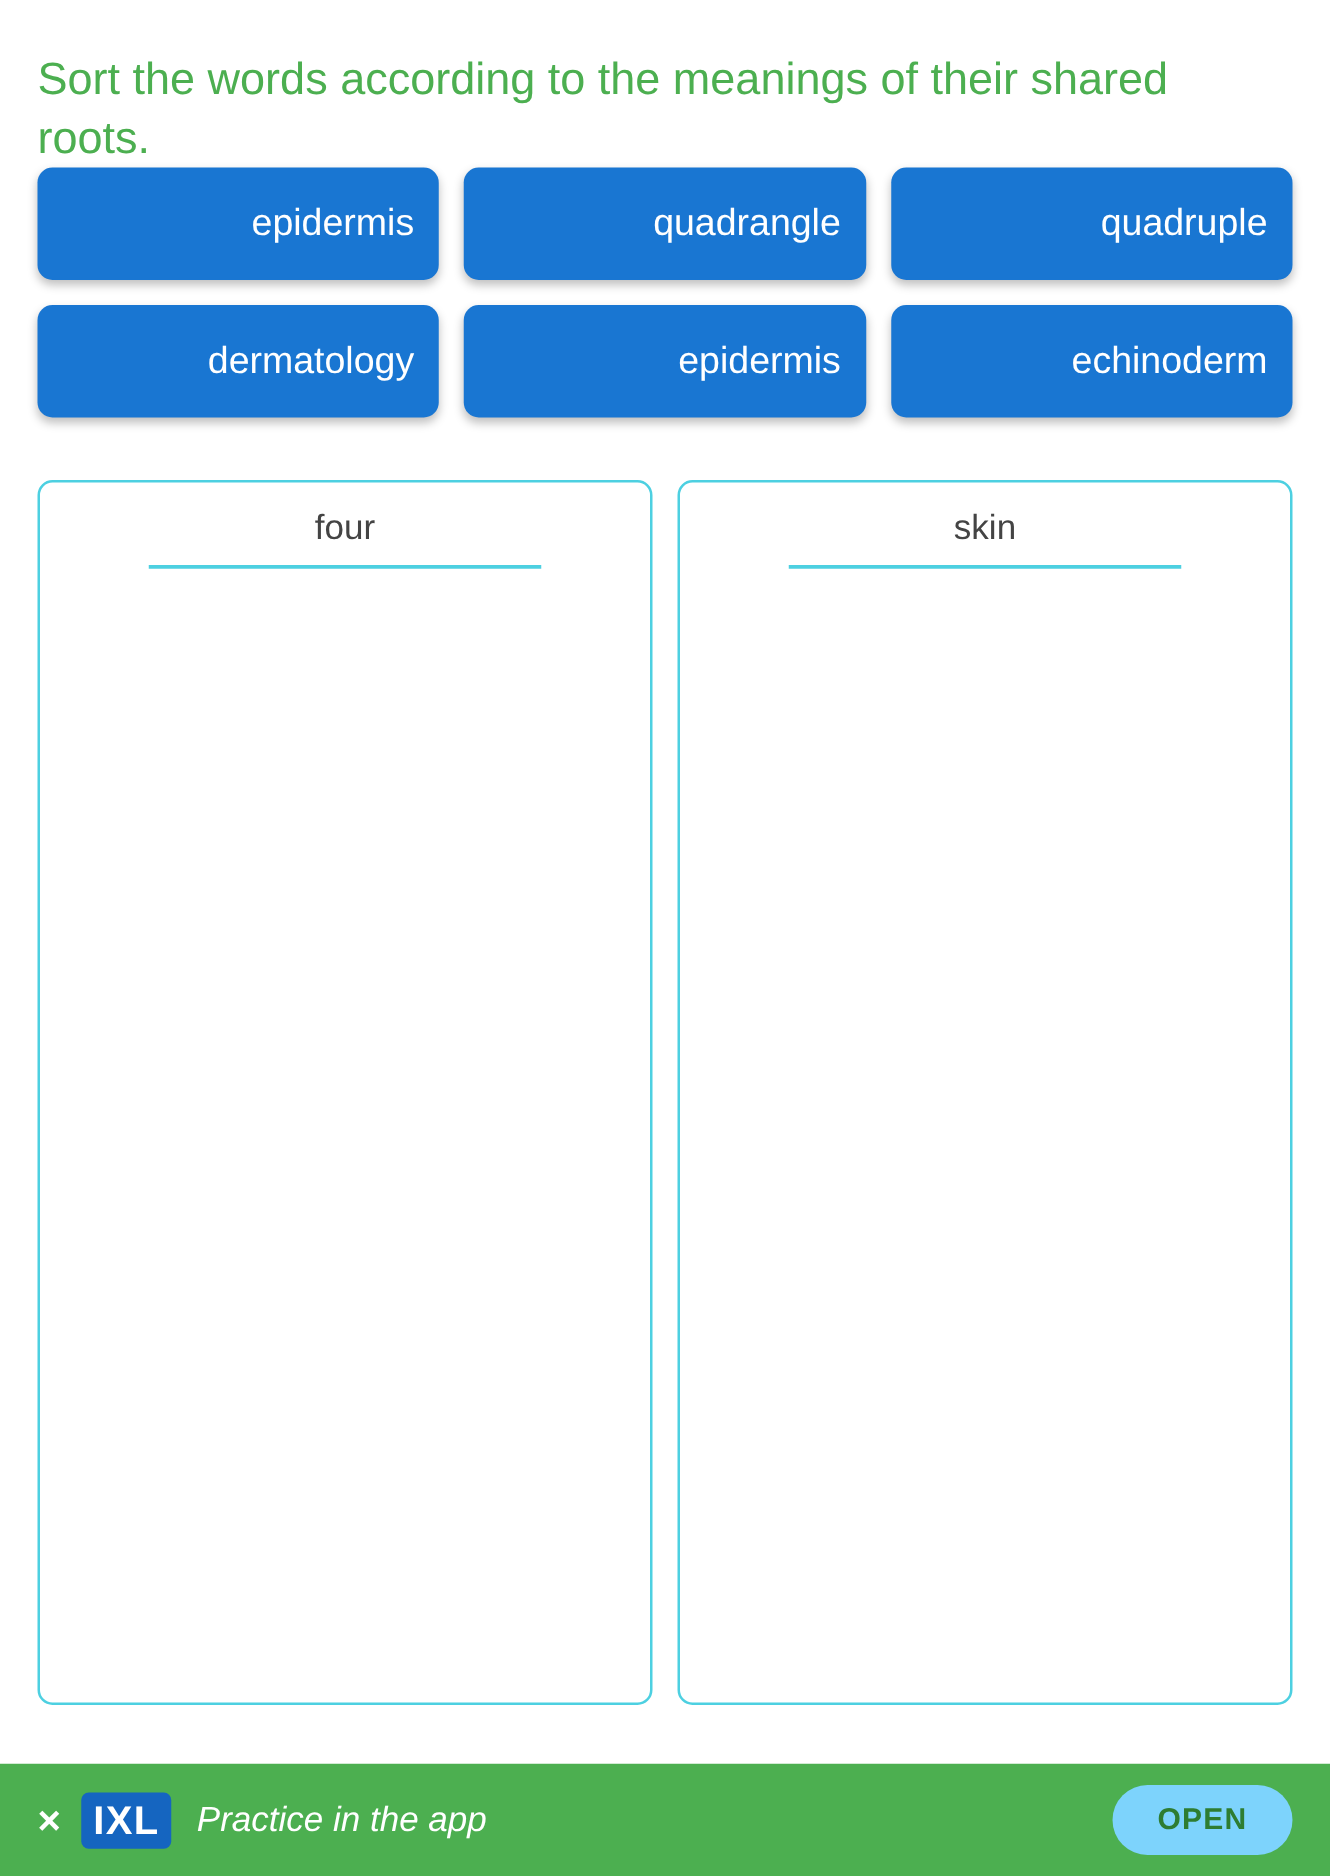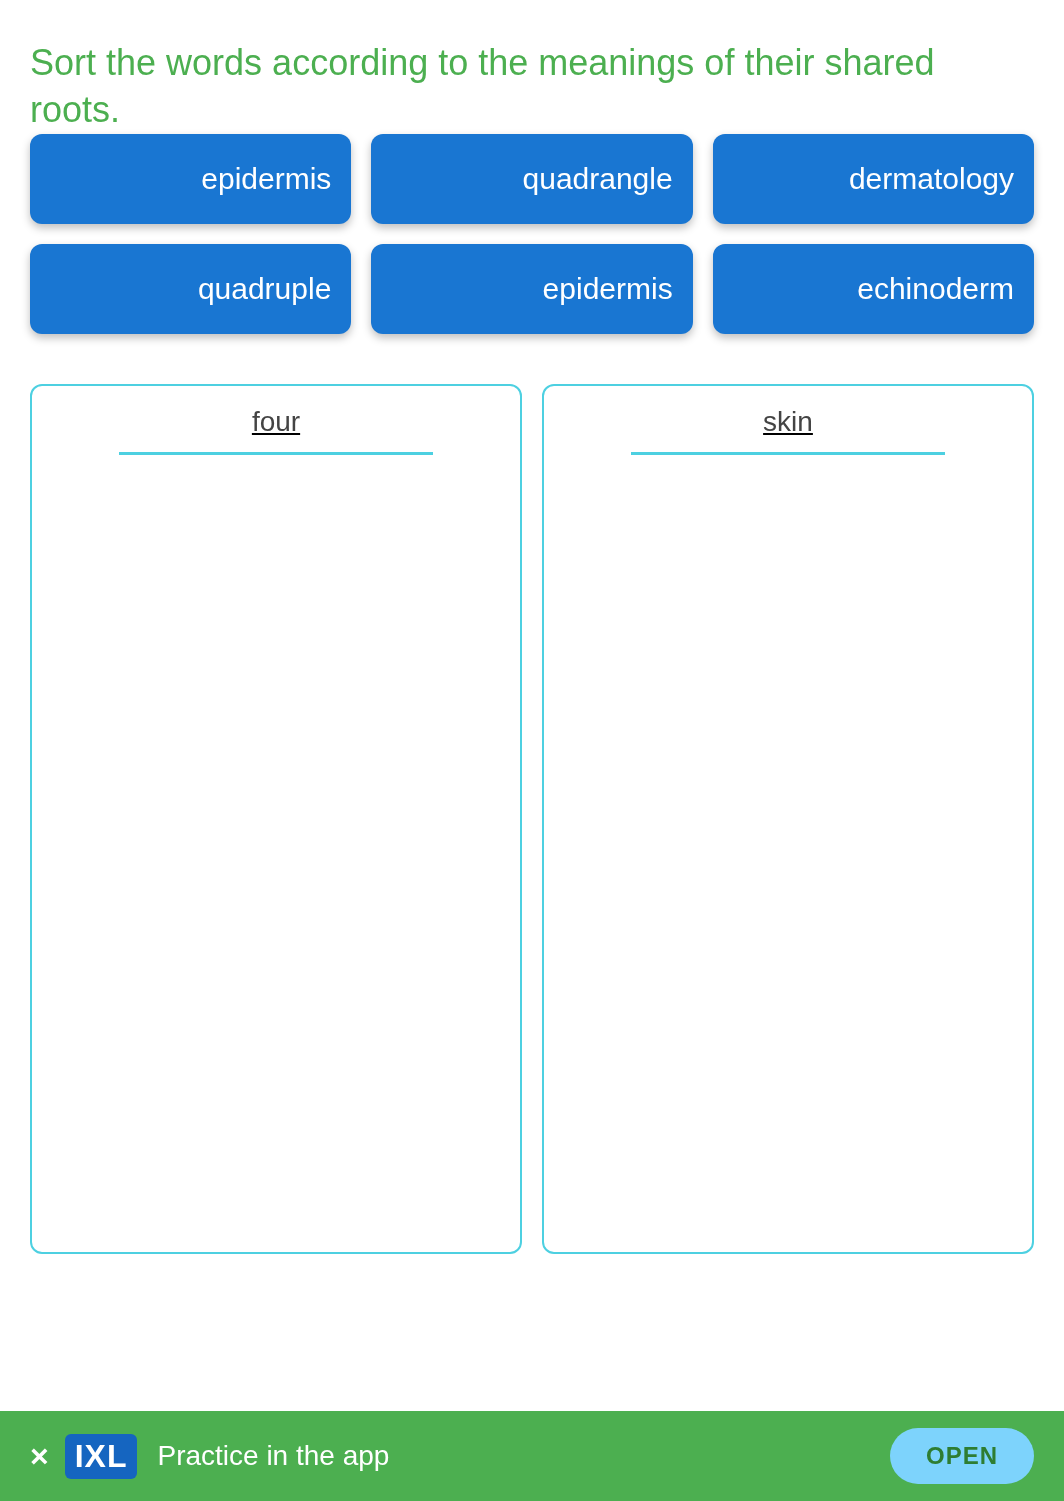--- a/index.html
+++ b/index.html
@@ -44,22 +44,21 @@
       text-align: right;
       cursor: pointer;
       box-shadow: 0 4px 8px rgba(0,0,0,0.25);
       user-select: none;
     }
 
     .drop-zones {
       display: grid;
       grid-template-columns: 1fr 1fr;
       gap: 20px;
-      height: 870px;
-      text-decoration: underline;
+      height: 980px;
     }
 
     .drop-zone {
       border: 2px solid #4dd0e1;
       border-radius: 12px;
       padding: 20px;
       background: #ffffff;
       display: flex;
       flex-direction: column;
       align-items: center;
@@ -113,20 +112,21 @@
       padding: 4px 10px;
       border-radius: 6px;
       letter-spacing: 1px;
     }
 
     .footer-text {
       color: #ffffff;
       font-size: 28px;
       font-weight: 500;
       flex: 1;
+      font-style: italic;
     }
 
     .open-btn {
       background: #7dd3fc;
       color: #2e7d32;
       border: none;
       border-radius: 30px;
       padding: 14px 36px;
       font-size: 24px;
       font-weight: 700;
@@ -142,24 +142,24 @@
   <div class="instruction">Sort the words according to the meanings of their shared roots.</div>
 
   <div class="word-bank">
     <div class="word-card">
       <span>epidermis</span>
     </div>
     <div class="word-card">
       <span>quadrangle</span>
     </div>
     <div class="word-card">
-      <span>dermatology</span>
+      <span>quadruple</span>
     </div>
     <div class="word-card">
-      <span>quadruple</span>
+      <span>dermatology</span>
     </div>
     <div class="word-card">
       <span>epidermis</span>
     </div>
     <div class="word-card">
       <span>echinoderm</span>
     </div>
   </div>
 
   <div class="drop-zones">

